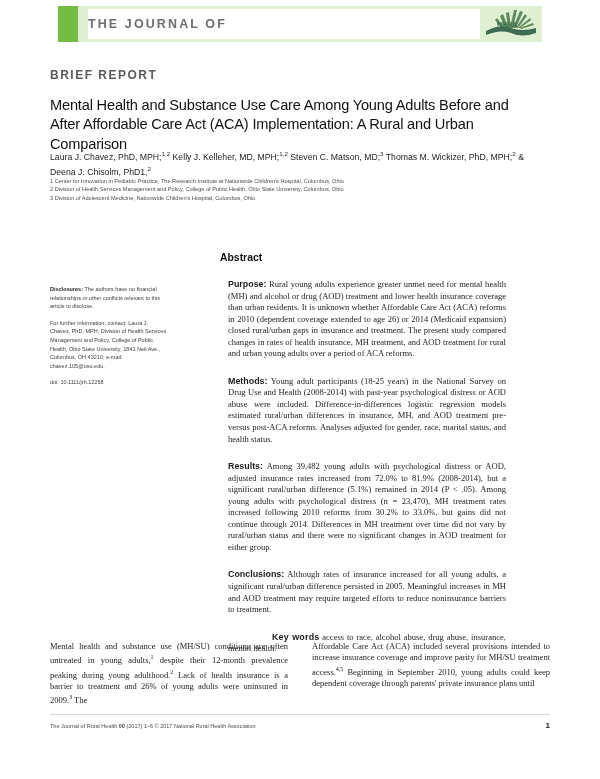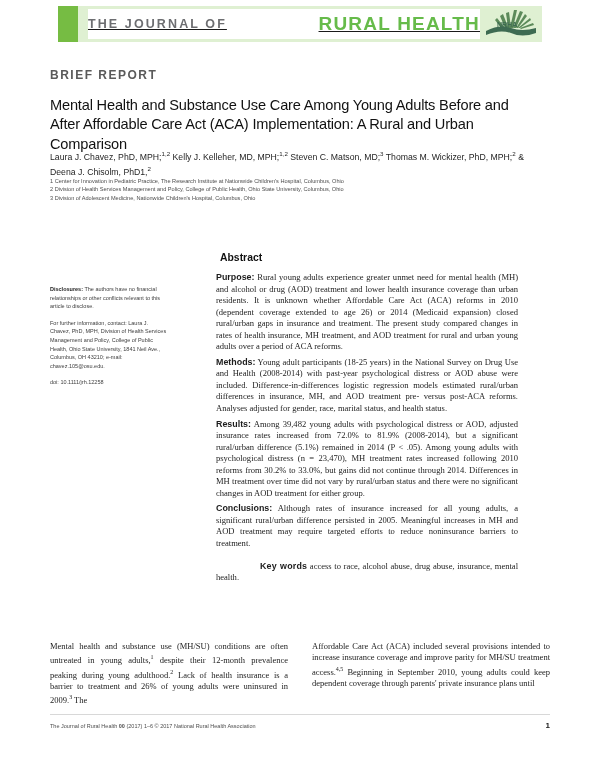--- a/index.html
+++ b/index.html
@@ -31,23 +31,22 @@
     width: 20px;
     background: #76bc43;
     flex: 0 0 auto;
   }
   .masthead-plate {
     flex: 1 1 auto;
     background: #ffffff;
     margin: 3px 0 3px 10px;
     display: flex;
     align-items: center;
-    justify-content: space-between;
+    justify-content: flex-start;
     letter-spacing: 0.5px;
-    text-decoration: underline;
   }
   .masthead-the {
     font-size: 12.5px;
     font-weight: bold;
     color: #6d6e71;
     letter-spacing: 2.1px;
   }
   .masthead-rural {
     font-size: 19px;
     font-weight: bold;
@@ -125,21 +124,21 @@
     width: 310px;
   }
   .abstract h2 {
     margin: 0 0 9px 8px;
     font-size: 10.4px;
     font-weight: bold;
     color: #111;
     font-family: "Liberation Sans", sans-serif;
   }
   .abstract p {
-    margin: 4px;
+    margin: 16px;
     font-family: "Liberation Serif", serif;
     font-size: 8.55px;
     line-height: 11.55px;
     text-align: justify;
     color: #1c1c1c;
     hyphens: auto;
   }
   .abstract .lbl {
     font-family: "Liberation Sans", sans-serif;
     font-weight: bold;
@@ -193,21 +192,20 @@
   .footer .vol { font-weight: bold; }
   .page-num { font-size: 8px; font-weight: bold; color: #1a1a1a; }
 </style>
 </head>
 <body>
 
 <div class="masthead">
   <div class="masthead-accent"></div>
   <div class="masthead-plate">
     <span class="masthead-the">THE JOURNAL OF</span>
-    <span class="masthead-rural">RURAL HEALTH</span>
   </div>
   <div class="masthead-logo">
     <svg width="62" height="36" viewBox="0 0 62 36">
       <g fill="#5c8a5a">
         <polygon points="30,22 34,4 37,4 33,22"></polygon>
         <polygon points="33,22 40,5 43,6 36,22"></polygon>
         <polygon points="36,22 45,8 47,10 38,22"></polygon>
         <polygon points="38,22 50,12 51,14 40,22"></polygon>
         <polygon points="40,22 53,17 54,19 41,23"></polygon>
         <polygon points="28,22 26,7 29,6 31,22"></polygon>

